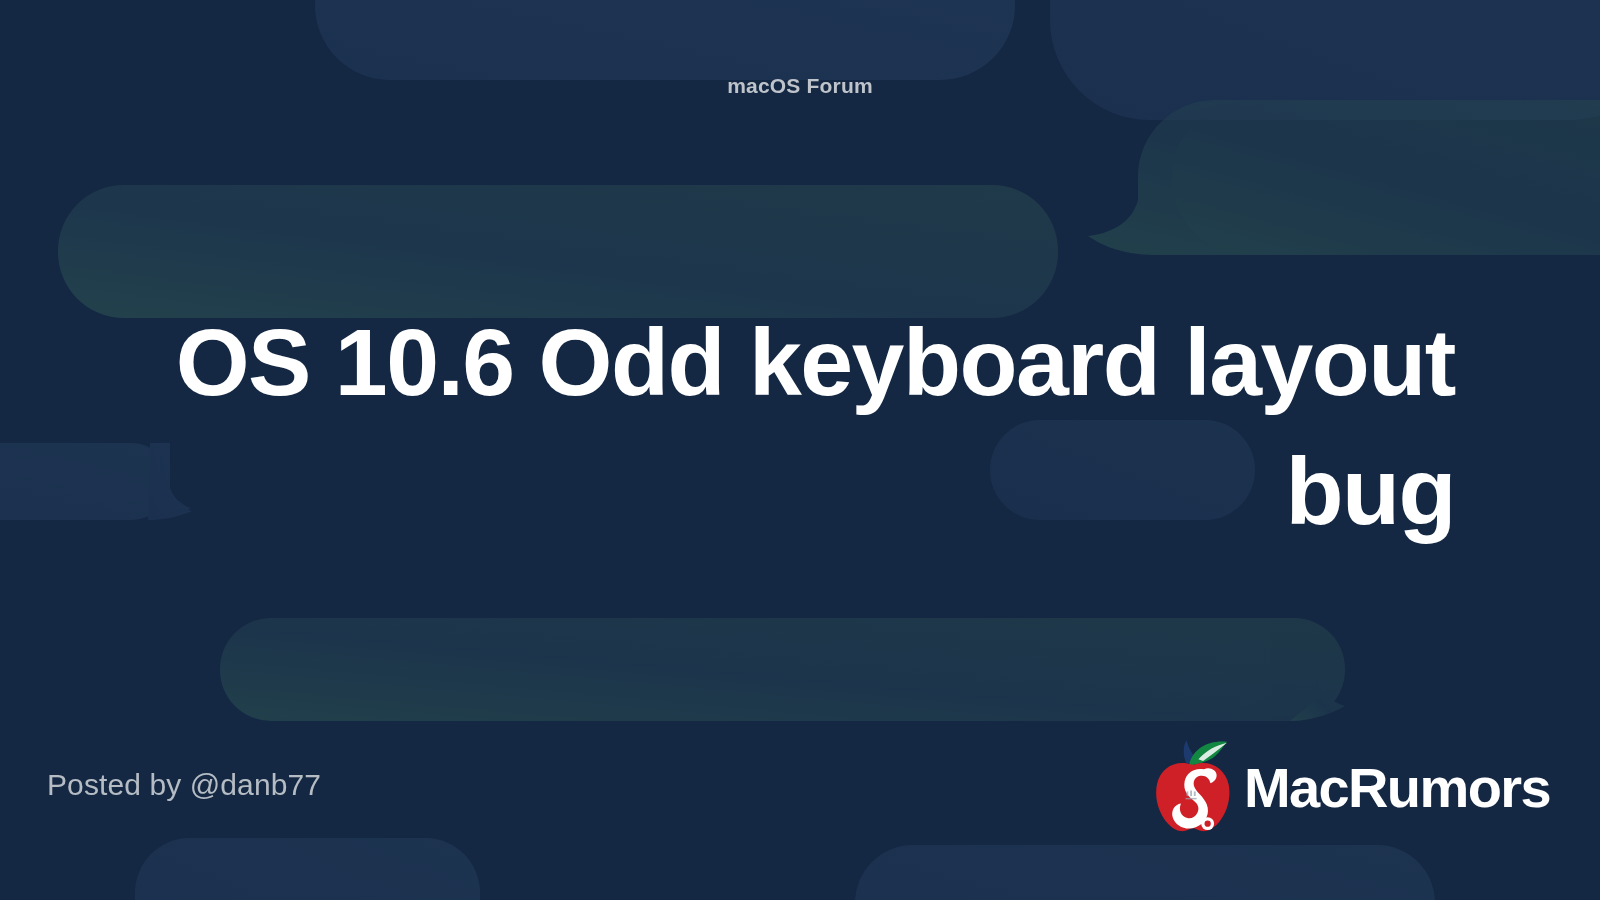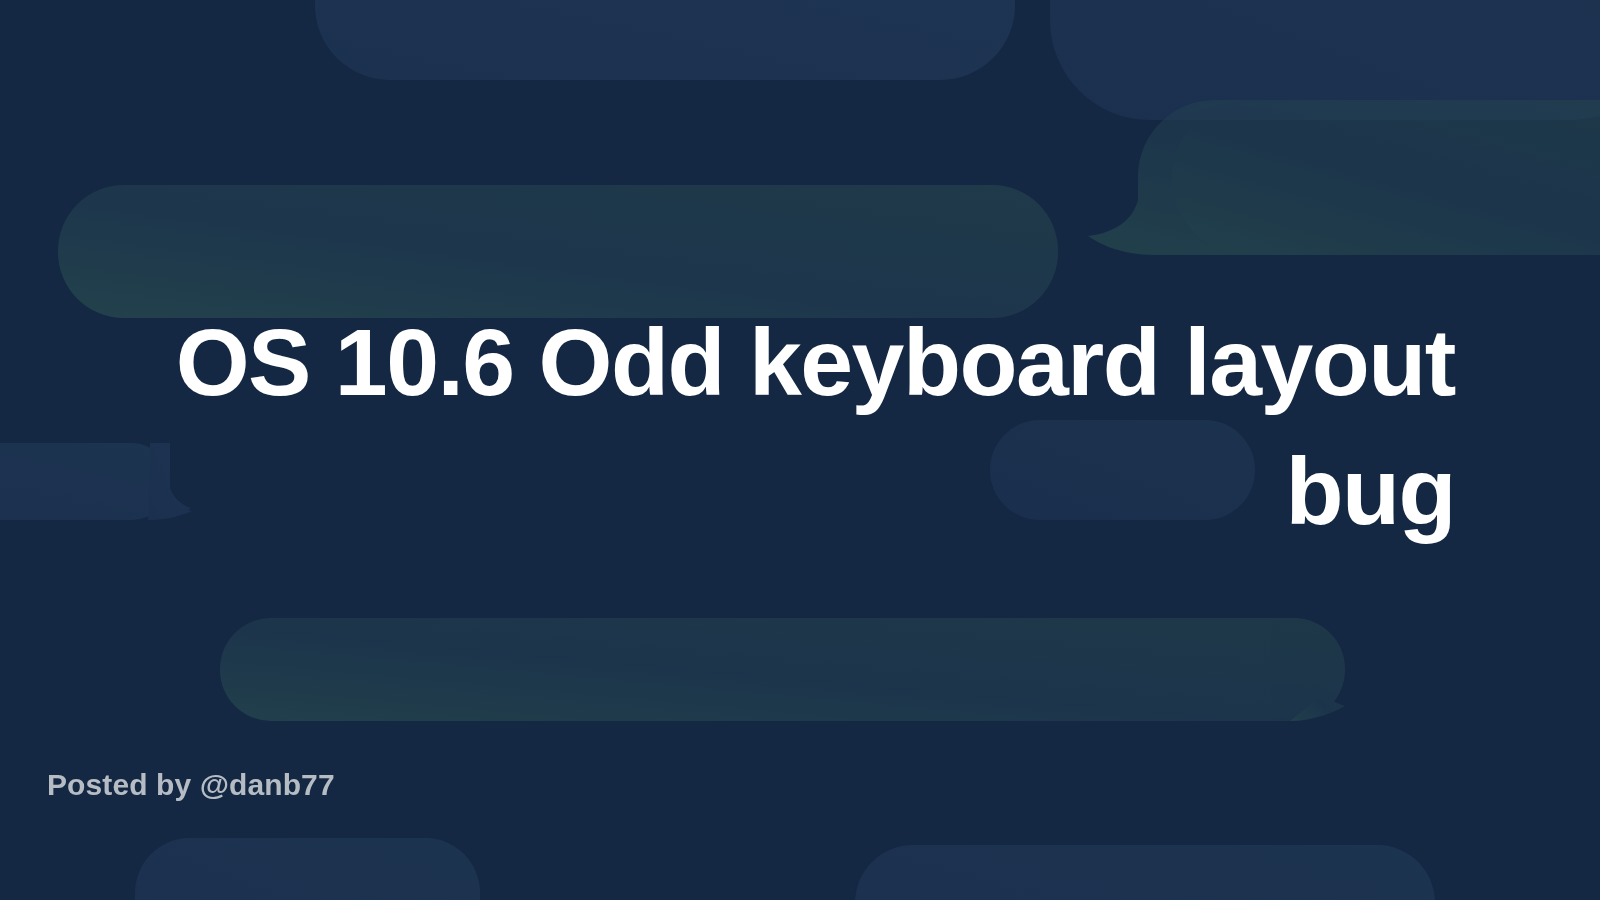--- a/index.html
+++ b/index.html
@@ -60,21 +60,21 @@
     z-index:5;
     word-wrap:break-word;
   }
 
   
   #byline {
     position:absolute;
     left:47px;
     top:768px;
     font-size:30px;
-    font-weight:bold;
+    font-weight:normal;
     letter-spacing:.1px;
     color:#b6bcc4;
     z-index:5;
   }
 
   
   #brand {
     position:absolute;
     right:50px;
     top:735px;
@@ -148,19 +148,65 @@
 
     <g>
       <rect x="135" y="838" width="345" height="140" rx="55" ry="55" fill="url(#gradBlue)" opacity="0.48"></rect>
     </g>
 
     <g>
       <rect x="855" y="845" width="580" height="150" rx="58" ry="58" fill="url(#gradBlue)" opacity="0.48"></rect>
     </g>
   </svg>
 
+  <div id="forum-label">macOS Forum</div>
 
   <h1 id="headline">OS 10.6 Odd keyboard layout bug</h1>
 
   <div id="byline">Posted by @danb77</div>
 
+  <div id="brand">
+
+    <svg id="brand-mark" viewBox="0 0 100 106" xmlns="http://www.w3.org/2000/svg" aria-hidden="true">
+
+      <path d="M44 30 C40 20 40 11 44 4 C46 12 50 20 57 27 Z" fill="#1d3a6e"></path>
+
+      <path d="M47 30 C52 13 68 4 88 6 C80 17 76 23 66 27 C59 30 52 31 47 32 Z" fill="#128742"></path>
+      <path d="M57 25 C66 15 76 10 88 7 C78 15 70 21 62 27 Z" fill="#ffffff" opacity="0.85"></path>
+
+      <path d="M50 31
+               C34 25 16 33 12 52
+               C7 75 22 100 37 103
+               C44 104 47 100 51 100
+               C55 100 58 104 65 103
+               C80 100 94 76 90 53
+               C86 34 68 25 52 31 Z" fill="#cf2027"></path>
+
+      <path d="M63 36
+               C52 34 44 40 42 49
+               C40 59 46 66 52 70
+               C57 74 58 78 56 83
+               C54 88 49 90 45 89
+               C38 87 35 80 38 73
+               C31 74 27 81 29 88
+               C32 98 44 103 54 99
+               C65 95 70 84 66 74
+               C63 66 56 62 53 56
+               C50 50 53 44 59 43
+               C65 42 69 46 70 51
+               C77 49 79 41 74 37
+               C71 35 67 34 63 36 Z" fill="#ffffff"></path>
+
+      <circle cx="67" cy="95" r="7" fill="#ffffff"></circle>
+      <circle cx="67" cy="95" r="3.4" fill="#cf2027"></circle>
+
+      <g fill="#9aa3ad" opacity="0.75">
+        <rect x="44" y="60" width="2" height="5"></rect>
+        <rect x="48" y="59" width="2" height="6"></rect>
+        <rect x="52" y="60" width="2" height="5"></rect>
+        <rect x="43" y="67" width="12" height="1.6"></rect>
+      </g>
+    </svg>
+
+    <span id="brand-word">MacRumors</span>
+  </div>
 
 </div>
 
 </body></html>

